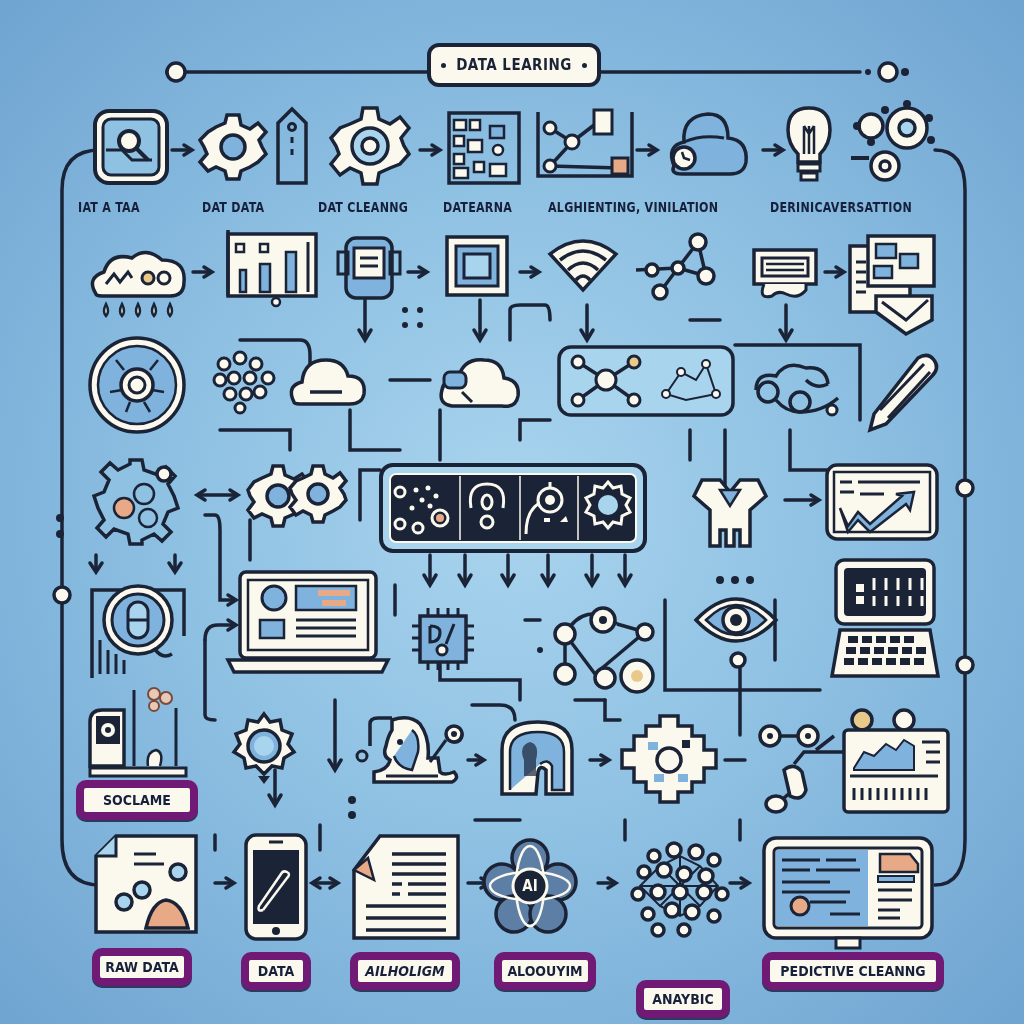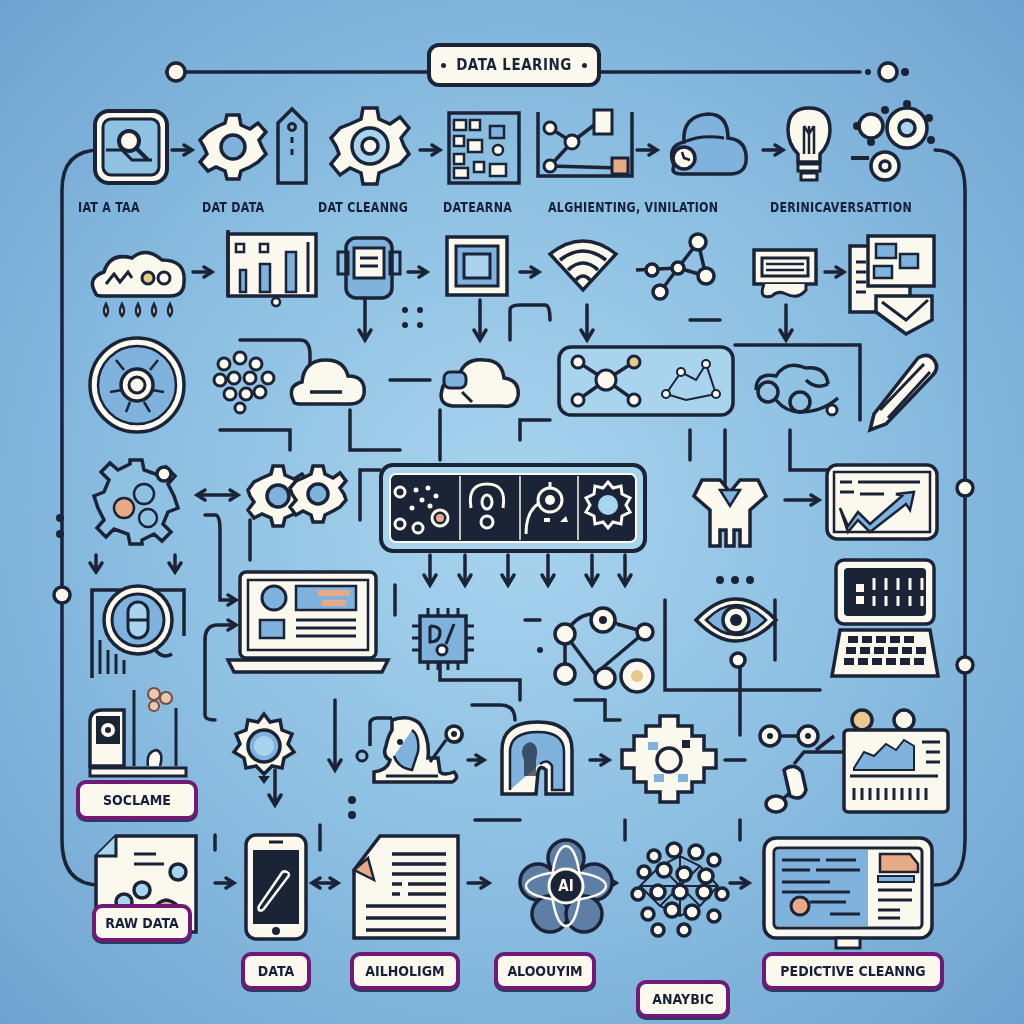--- a/index.html
+++ b/index.html
@@ -15,21 +15,21 @@
     background:#fbf8ee; border:4px solid #1b2337; border-radius:12px; box-sizing:border-box;
     display:flex; align-items:center; justify-content:center; gap:10px;
     font-weight:bold; font-size:15px; color:#1b2337; letter-spacing:0.5px;
   }
   .title-pill .dot { width:5px; height:5px; background:#1b2337; border-radius:50%; }
   .lbl {
     position:absolute; font-weight:bold; color:#16203a; font-size:14px;
     letter-spacing:0.3px; white-space:nowrap; transform:scaleX(0.88); transform-origin:left center;
   }
   .pill {
-    position:absolute; height:38px; background:#fbf8ee; border:4px solid #701a75;
+    position:absolute; height:38px; background:#fbf8ee; border:8px solid #701a75;
     border-radius:10px; box-sizing:border-box; display:flex; align-items:center; justify-content:center;
     font-weight:bold; font-size:14px; color:#16203a; white-space:nowrap;
     box-shadow: 0 2px 0 #2a3c5e;
   }
   .icon { position:absolute; }
   .icon svg { width:100%; height:100%; overflow:visible; }
 </style>
 </head>
 <body>
 
@@ -857,21 +857,21 @@
           <line x1="42" y1="52" x2="52" y2="52"></line>
           <line x1="58" y1="52" x2="96" y2="52"></line>
           <line x1="42" y1="62" x2="50" y2="62"></line>
           <line x1="58" y1="62" x2="96" y2="62"></line>
           <line x1="16" y1="74" x2="96" y2="74"></line>
           <line x1="16" y1="86" x2="96" y2="86"></line>
           <line x1="16" y1="98" x2="96" y2="98"></line>
         </g>
       </svg>
   </div>
-  <div class="icon" style="left:514px;top:834px;width:104px;height:104px;">
+  <div class="icon" style="left:478px;top:834px;width:104px;height:104px;">
     <svg viewBox="0 0 104 104">
         <g fill="#5d7fa6" stroke="#1b2337" stroke-width="3.5">
           <ellipse cx="52" cy="24" rx="18" ry="18"></ellipse>
           <ellipse cx="24" cy="48" rx="18" ry="18"></ellipse>
           <ellipse cx="80" cy="48" rx="18" ry="18"></ellipse>
           <ellipse cx="36" cy="80" rx="18" ry="18"></ellipse>
           <ellipse cx="70" cy="80" rx="18" ry="18"></ellipse>
         </g>
         <g fill="none" stroke="#fbf8ee" stroke-width="2.5">
           <ellipse cx="52" cy="52" rx="14" ry="40"></ellipse>
@@ -931,27 +931,27 @@
         <g stroke="#1b2337" stroke-width="3">
           <line x1="118" y1="56" x2="152" y2="56"></line>
           <line x1="118" y1="66" x2="152" y2="66"></line>
           <line x1="118" y1="76" x2="140" y2="76"></line>
           <line x1="118" y1="84" x2="140" y2="84"></line>
         </g>
         <rect x="76" y="104" width="24" height="10" fill="#fbf8ee" stroke="#1b2337" stroke-width="3"></rect>
       </svg>
   </div>
 
-  <div class="pill" style="left:92px;top:904px;width:100px;justify-content:center;">
+  <div class="pill" style="left:92px;top:948px;width:100px;justify-content:center;">
       <span>RAW DATA</span>
     </div>
   <div class="pill" style="left:241px;top:952px;width:70px;">
       <span>DATA</span>
     </div>
-  <div class="pill" style="left:350px;top:952px;width:110px;">
+  <div class="pill" style="left:350px;top:952px;width:110px;font-style:italic;">
       <span>AILHOLIGM</span>
     </div>
   <div class="pill" style="left:494px;top:952px;width:102px;">
       <span>ALOOUYIM</span>
     </div>
   <div class="pill" style="left:636px;top:952px;width:94px;margin-top:28px;">
       <span>ANAYBIC</span>
     </div>
   <div class="pill" style="left:762px;top:952px;width:182px;">
       <span>PEDICTIVE CLEANNG</span>

